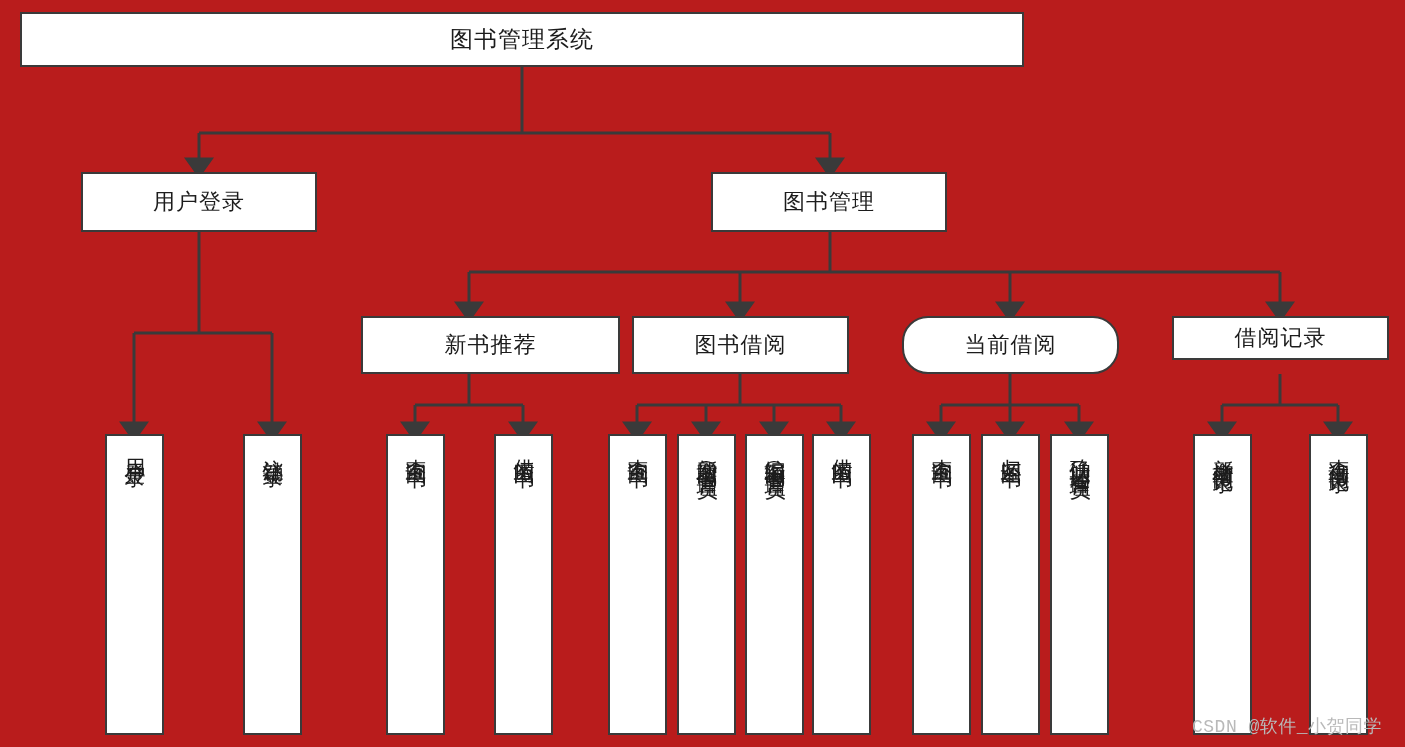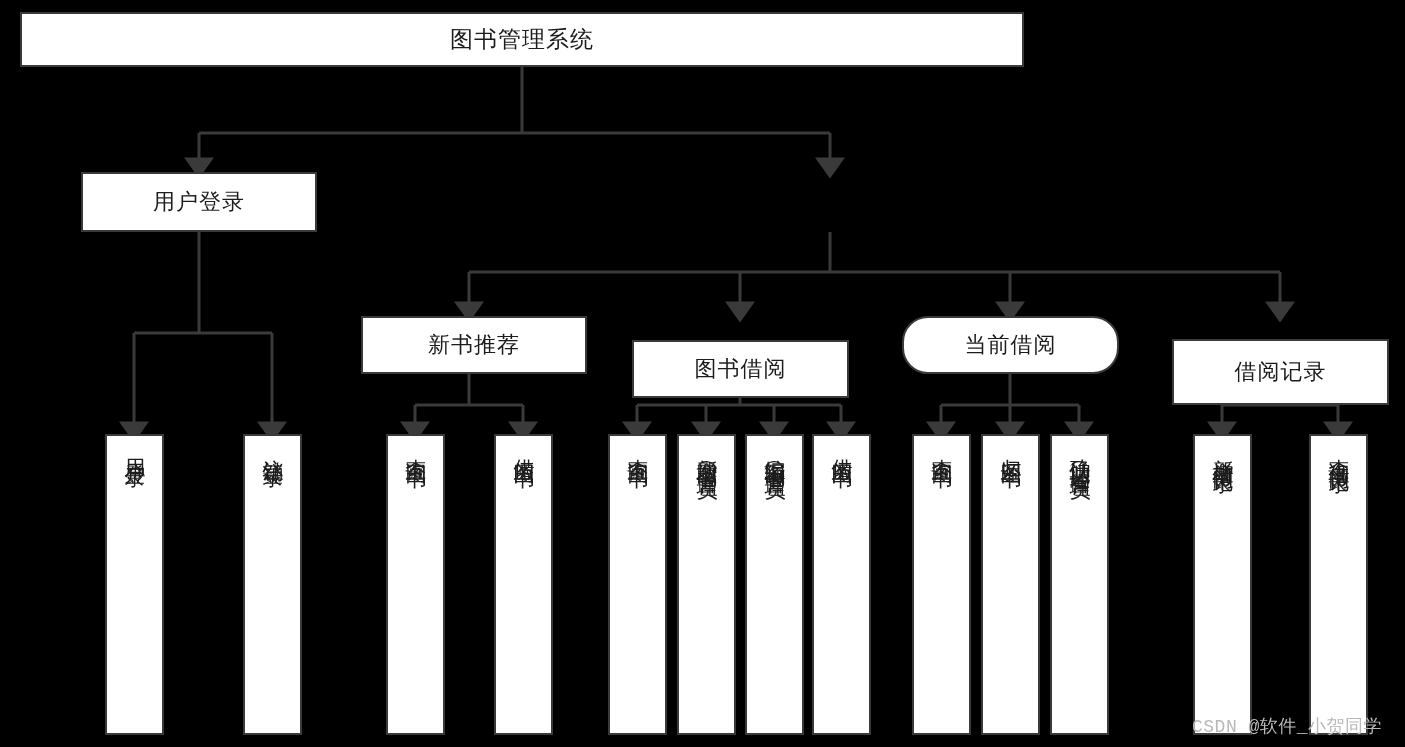--- a/index.html
+++ b/index.html
@@ -8,21 +8,21 @@
     padding: 0;
     background: #ffffff;
   }
   body {
     font-family: "DejaVu Sans", "Liberation Sans", sans-serif;
   }
   #canvas {
     position: relative;
     width: 1405px;
     height: 747px;
-    background: #000000;
+    background: #b91c1c;
     overflow: hidden;
   }
   svg.wires {
     position: absolute;
     left: 0;
     top: 0;
     width: 1405px;
     height: 747px;
     pointer-events: none;
   }
@@ -129,31 +129,34 @@
     </g>
   </svg>
 
   <div class="node root" style="left:20px; top:12px; width:1004px; height:55px;">
     <span class="lbl">图书管理系统</span>
   </div>
 
   <div class="node lvl2" style="left:81px; top:172px; width:236px; height:60px;">
     <span class="lbl">用户登录</span>
   </div>
-
-  <div class="node lvl3" style="left:361px; top:316px; width:226px; height:58px;">
+  <div class="node lvl2" style="left:711px; top:172px; width:236px; height:60px;">
+    <span class="lbl">图书管理</span>
+  </div>
+
+  <div class="node lvl3" style="left:361px; top:316px; width:259px; height:58px;">
     <span class="lbl">新书推荐</span>
   </div>
-  <div class="node lvl3" style="left:632px; top:316px; width:217px; height:58px;margin-top:24px;">
+  <div class="node lvl3" style="left:632px; top:316px; width:217px; height:58px;">
     <span class="lbl">图书借阅</span>
   </div>
   <div class="node lvl3" style="left:902px; top:316px; width:217px; height:58px;border-radius:26px;">
     <span class="lbl">当前借阅</span>
   </div>
-  <div class="node lvl3" style="left:1172px; top:316px; width:217px; height:66px;margin-top:23px;">
+  <div class="node lvl3" style="left:1172px; top:316px; width:217px; height:44px;">
     <span class="lbl">借阅记录</span>
   </div>
 
   <div class="node leaf" style="left:105px; top:434px; width:59px; height:301px;">
     <span class="lbl">用户登录</span>
   </div>
   <div class="node leaf" style="left:243px; top:434px; width:59px; height:301px;">
     <span class="lbl">注销登录</span>
   </div>
 

